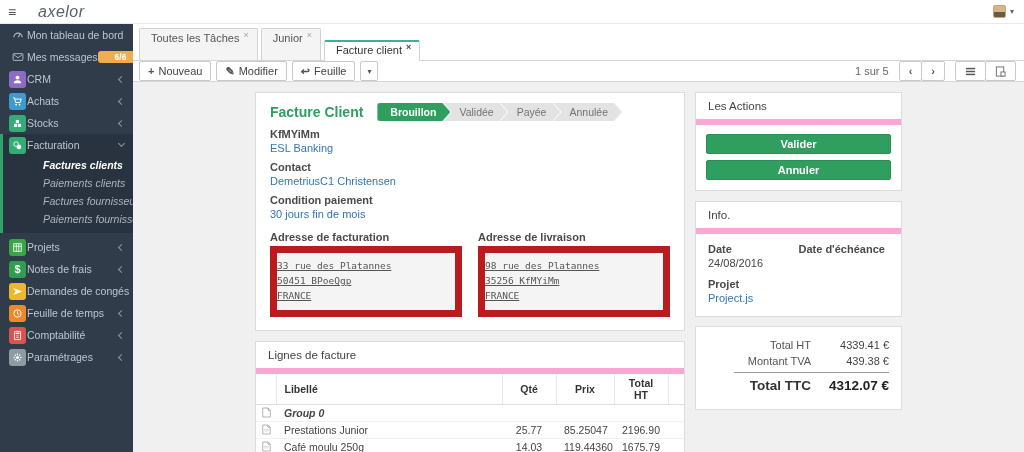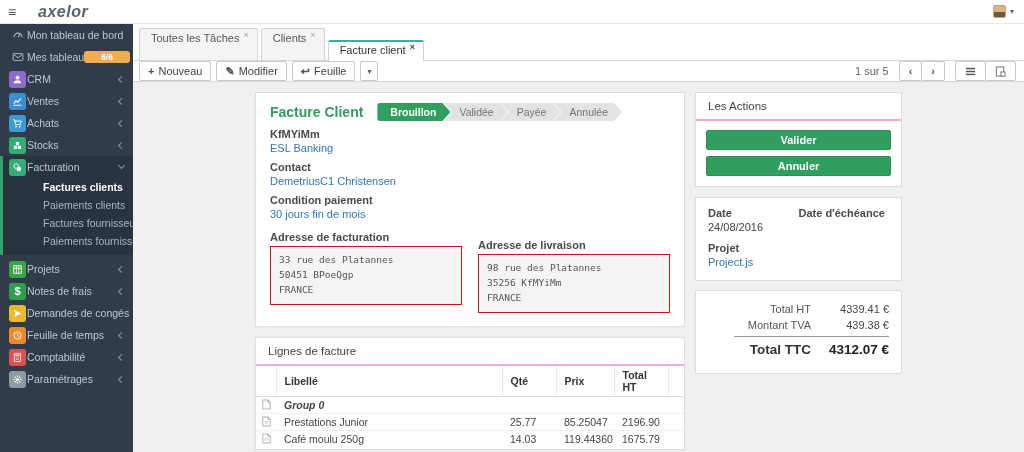--- a/index.html
+++ b/index.html
@@ -2,21 +2,21 @@
 <html><head>
 <meta charset="utf-8">
 <style>
   * { box-sizing: border-box; margin: 0; padding: 0; }
   html,body { width:1024px; height:452px; overflow:hidden; background:#fff;
     font-family:"Liberation Sans","DejaVu Sans",sans-serif; font-size:11px; color:#444; }
 
   
   .topbar { height:24px; background:#fff; display:flex; align-items:center; padding:0 10px 0 8px; border-bottom:1px solid #e9e9e9; }
   .hamburger { font-size:14px; color:#555; width:20px; cursor:pointer; }
-  .logo { font-size:16px; font-weight:bold; color:#5a636b; letter-spacing:.5px; margin-left:10px; font-style:italic; }
+  .logo { font-size:16px; font-weight:normal; color:#5a636b; letter-spacing:.5px; margin-left:10px; font-style:italic; }
   .topbar .spacer { flex:1; }
   .avatar { width:13px; height:13px; border-radius:2px; background:linear-gradient(#d8b48a 55%,#6b5a43 55%); border:1px solid #c5a57e; }
   .avatar-caret { font-size:8px; color:#666; margin-left:4px; }
 
   
   .app { display:flex; height:428px; }
   .sidebar { width:133px; background:#313c4b; flex:none; overflow:hidden; }
   .main { flex:1; display:flex; flex-direction:column; min-width:0; }
 
   
@@ -25,21 +25,21 @@
   .ibox { width:17px; height:17px; border-radius:3px; flex:none; display:flex; align-items:center; justify-content:center; }
   .ibox svg { width:11px; height:11px; display:block; }
   .ibox.plain { background:transparent !important; color:#aeb8c2; }
   .ibox.plain svg { width:12px; height:12px; }
   .chev { margin-left:auto; width:5px; height:5px; border-left:1.5px solid #8b96a3; border-bottom:1.5px solid #8b96a3; flex:none; }
   .chev.left { transform:rotate(45deg); }
   .chev.down { transform:rotate(-45deg); margin-top:-3px; }
   .badge { margin-left:auto; background:#f0ad4e; color:#fff; font-size:8.5px; font-weight:bold; padding:1px 17px; border-radius:3px; }
   .active-group { background:#29333f; border-left:3px solid #2fa56b; }
   .active-group .side-item { padding-left:6px; }
-  .submenu-item { display:flex; align-items:center; height:18px; padding-left:40px; cursor:pointer; }
+  .submenu-item { display:flex; align-items:center; height:18px; padding-left:40px; cursor:pointer;font-style:italic; }
   .submenu-item span { color:#a9b4c0; font-size:10.5px; white-space:nowrap; }
   .submenu-item.active span { color:#fff; font-weight:bold; }
   .dollar-glyph { color:#fff; font-size:11px; font-weight:bold; line-height:1; }
 
   
   .tabbar { background:#fff; display:flex; align-items:flex-end; padding:4px 0 0 6px; border-bottom:1px solid #d6d6d6; }
   .tab { display:flex; align-items:flex-start; gap:4px; background:#f4f4f4; border:1px solid #d2d2d2; border-bottom:none;
     padding:3px 8px 16px 11px; margin-right:3px; border-radius:2px 2px 0 0; color:#555; cursor:pointer; position:relative; }
   .tab .tclose { font-size:9px; color:#a6a6a6; line-height:1; margin-top:-1px; }
   .tab.active { background:#fff; color:#333; border-top:2px solid #35b2a0; padding-top:2px; margin-bottom:-1px; padding-bottom:5px; }
@@ -57,44 +57,44 @@
   .btn-pair { display:flex; }
   .btn-pair .btn { padding:2px 9px; font-weight:bold; color:#555; }
   .btn-pair .btn + .btn { margin-left:-1px; }
   .view-icon svg { width:11px; height:11px; display:block; }
 
   
   .content { flex:1; background:#f0f0f0; display:flex; justify-content:center; align-items:flex-start; gap:10px; padding-top:10px; }
   .col-left { width:430px; }
   .col-right { width:207px; }
   .card { background:#fff; border:1px solid #dcdcdc; }
-  .card-title { padding:7px 12px; font-size:11.5px; color:#444; border-bottom:2px solid #f9a8d4; }
+  .card-title { padding:7px 12px; font-size:11.5px; color:#444; border-bottom:6px solid #f9a8d4; }
 
   
   .form-card { padding:10px 14px 13px; }
   .form-head { display:flex; align-items:center; gap:14px; margin-bottom:4px; }
   .form-title { font-size:14px; font-weight:bold; color:#2e9e60; }
   .pills { display:flex; }
   .pill { position:relative; background:#e3e3e3; color:#737373; font-size:10.5px; padding:3px 14px 3px 16px; margin-right:-7px;
     clip-path:polygon(0 0, calc(100% - 8px) 0, 100% 50%, calc(100% - 8px) 100%, 0 100%, 8px 50%); }
   .pill.first { clip-path:polygon(0 0, calc(100% - 8px) 0, 100% 50%, calc(100% - 8px) 100%, 0 100%); border-radius:3px 0 0 3px; padding-left:13px; }
   .pill.active { background:#2f9e5f; color:#fff; font-weight:bold; z-index:2; }
   .f-label { font-weight:bold; color:#4a4a4a; margin-top:7px; }
   .f-link { color:#3276b1; margin-top:2px; cursor:pointer; }
   .addr-row { display:grid; grid-template-columns:1fr 1fr; gap:16px; margin-top:11px; }
-  .addr-box { margin-top:3px; background:#f4f4f4; border:1px solid #b91c1c; padding:5px 8px 6px;
-    font-family:"DejaVu Sans Mono",monospace; font-size:9.5px; color:#555; line-height:1.6; white-space:pre-line; }
+  .addr-box { margin-top:3px; background:#f4f4f4; border:7px solid #b91c1c; padding:5px 0 6px;
+    font-family:"DejaVu Sans Mono",monospace; font-size:9.5px; color:#555; line-height:1.6; white-space:pre-line;text-decoration:underline; }
 
   
   .lines-card { margin-top:10px; }
   table { width:100%; border-collapse:collapse; font-size:10.5px; table-layout:fixed; }
   th { font-weight:bold; color:#333; padding:3px 8px; border-bottom:1px solid #ddd; border-right:1px solid #e9e9e9; text-align:left; background:#fff; }
   th:last-child { border-right:none; }
   td { padding:2px 8px; border-bottom:1px solid #f1f1f1; color:#444; overflow:hidden; white-space:nowrap; }
-  .num { text-align:left; }
+  .num { text-align:center; }
   .icon-cell { width:20px; padding:2px 0 2px 6px; }
   .icon-cell svg { width:9px; height:11px; display:block; }
   .group-row td { font-weight:bold; font-style:italic; }
   tr:last-child td { border-bottom:none; }
   .t-pad { padding-bottom:4px; }
 
   
   .actions-body { padding:9px 10px 10px; }
   .green-btn { display:block; width:100%; background:#2f9e5f; border:1px solid #2a8f55; color:#fff; font-size:11px; font-weight:bold;
     padding:3px 0; border-radius:2px; margin-bottom:6px; text-align:center; cursor:pointer; font-family:inherit; }
@@ -135,45 +135,35 @@
       <span class="slabel">Mon tableau de bord</span>
     </div>
 
     <div class="side-item">
       <span class="ibox plain">
         <svg viewBox="0 0 16 16">
             <rect x="1.5" y="3.5" width="13" height="9" rx="1" fill="none" stroke="currentColor" stroke-width="1.3"></rect>
             <path d="M2 4.5l6 4.5 6-4.5" fill="none" stroke="currentColor" stroke-width="1.3"></path>
           </svg>
       </span>
-      <span class="slabel">Mes tableau</span>
+      <span class="slabel">Mes messages</span>
       <span class="badge">6/6</span>
     </div>
 
     <div class="side-item">
       <span class="ibox" style="background-color: rgb(141, 108, 200);">
         <svg viewBox="0 0 16 16">
             <circle cx="8" cy="5.2" r="2.8" fill="#fff"></circle>
             <path d="M2.5 13.5c0-3 2.5-4.4 5.5-4.4s5.5 1.4 5.5 4.4z" fill="#fff"></path>
           </svg>
       </span>
       <span class="slabel">CRM</span>
       <span class="chev left"></span>
     </div>
 
-    <div class="side-item">
-      <span class="ibox" style="background-color: rgb(61, 142, 208);">
-        <svg viewBox="0 0 16 16">
-            <path d="M2 13.5h12" stroke="#fff" stroke-width="1.3"></path>
-            <path d="M2.5 11l3.2-4 2.8 2 4.5-5.5" fill="none" stroke="#fff" stroke-width="1.5"></path>
-          </svg>
-      </span>
-      <span class="slabel">Ventes</span>
-      <span class="chev left"></span>
-    </div>
 
     <div class="side-item">
       <span class="ibox" style="background-color: rgb(61, 155, 209);">
         <svg viewBox="0 0 16 16">
             <path d="M1.5 2.5h2l1.8 7h6.5l1.7-5H4.2" fill="none" stroke="#fff" stroke-width="1.4"></path>
             <circle cx="6" cy="12.5" r="1.3" fill="#fff"></circle>
             <circle cx="11" cy="12.5" r="1.3" fill="#fff"></circle>
           </svg>
       </span>
       <span class="slabel">Achats</span>
@@ -285,21 +275,21 @@
   </div>
 
   <div class="main">
 
     <div class="tabbar">
       <div class="tab">
         <span>Toutes les Tâches</span>
         <span class="tclose">×</span>
       </div>
       <div class="tab">
-        <span>Clients</span>
+        <span>Junior</span>
         <span class="tclose">×</span>
       </div>
       <div class="tab active">
         <span>Facture client</span>
         <span class="tclose">×</span>
       </div>
     </div>
 
     <div class="toolbar">
       <button class="btn">
@@ -371,21 +361,21 @@
           <div class="f-link">30 jours fin de mois</div>
 
           <div class="addr-row">
             <div>
               <div class="f-label" style="margin-top:0">Adresse de facturation</div>
               <div class="addr-box">33 rue des Platannes
 50451 BPoeQgp
 FRANCE</div>
             </div>
             <div>
-              <div class="f-label" style="margin-top:8px">Adresse de livraison</div>
+              <div class="f-label" style="margin-top:0">Adresse de livraison</div>
               <div class="addr-box">98 rue des Platannes
 35256 KfMYiMm
 FRANCE</div>
             </div>
           </div>
         </div>
 
         <div class="card lines-card">
           <div class="card-title">Lignes de facture</div>
           <table>
@@ -462,20 +452,21 @@
       <div class="col-right">
         <div class="card">
           <div class="card-title">Les Actions</div>
           <div class="actions-body">
             <button class="green-btn">Valider</button>
             <button class="green-btn">Annuler</button>
           </div>
         </div>
 
         <div class="card info-card">
+          <div class="card-title">Info.</div>
           <div class="info-body">
             <div class="info-grid">
               <div class="f-label" style="margin-top:0">Date</div>
               <div class="f-label" style="margin-top:0">Date d'échéance</div>
               <div style="margin-top:2px">24/08/2016</div>
               <div></div>
             </div>
             <div class="f-label" style="margin-top:9px">Projet</div>
             <div class="f-link">Project.js</div>
           </div>

